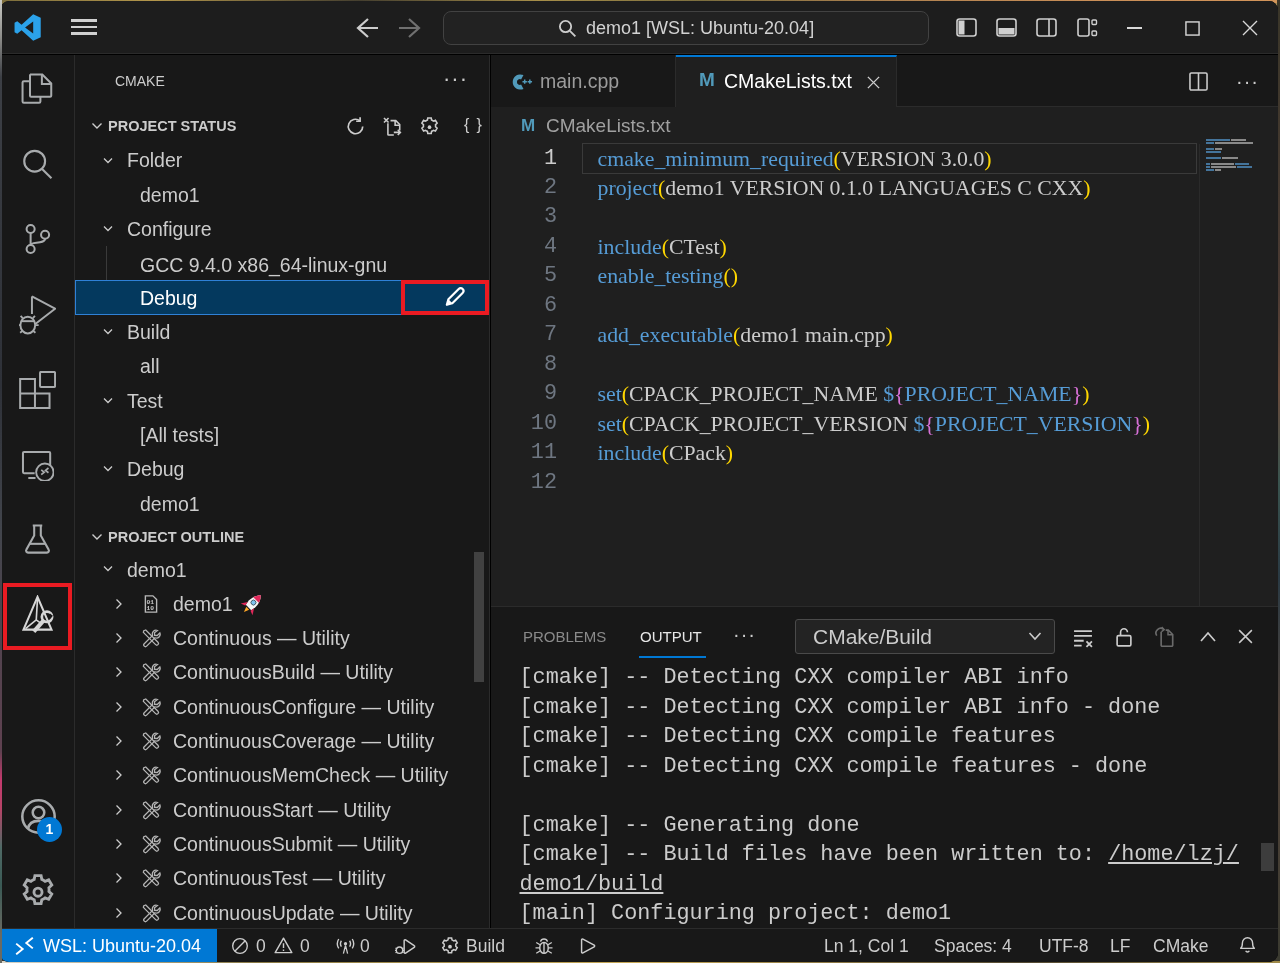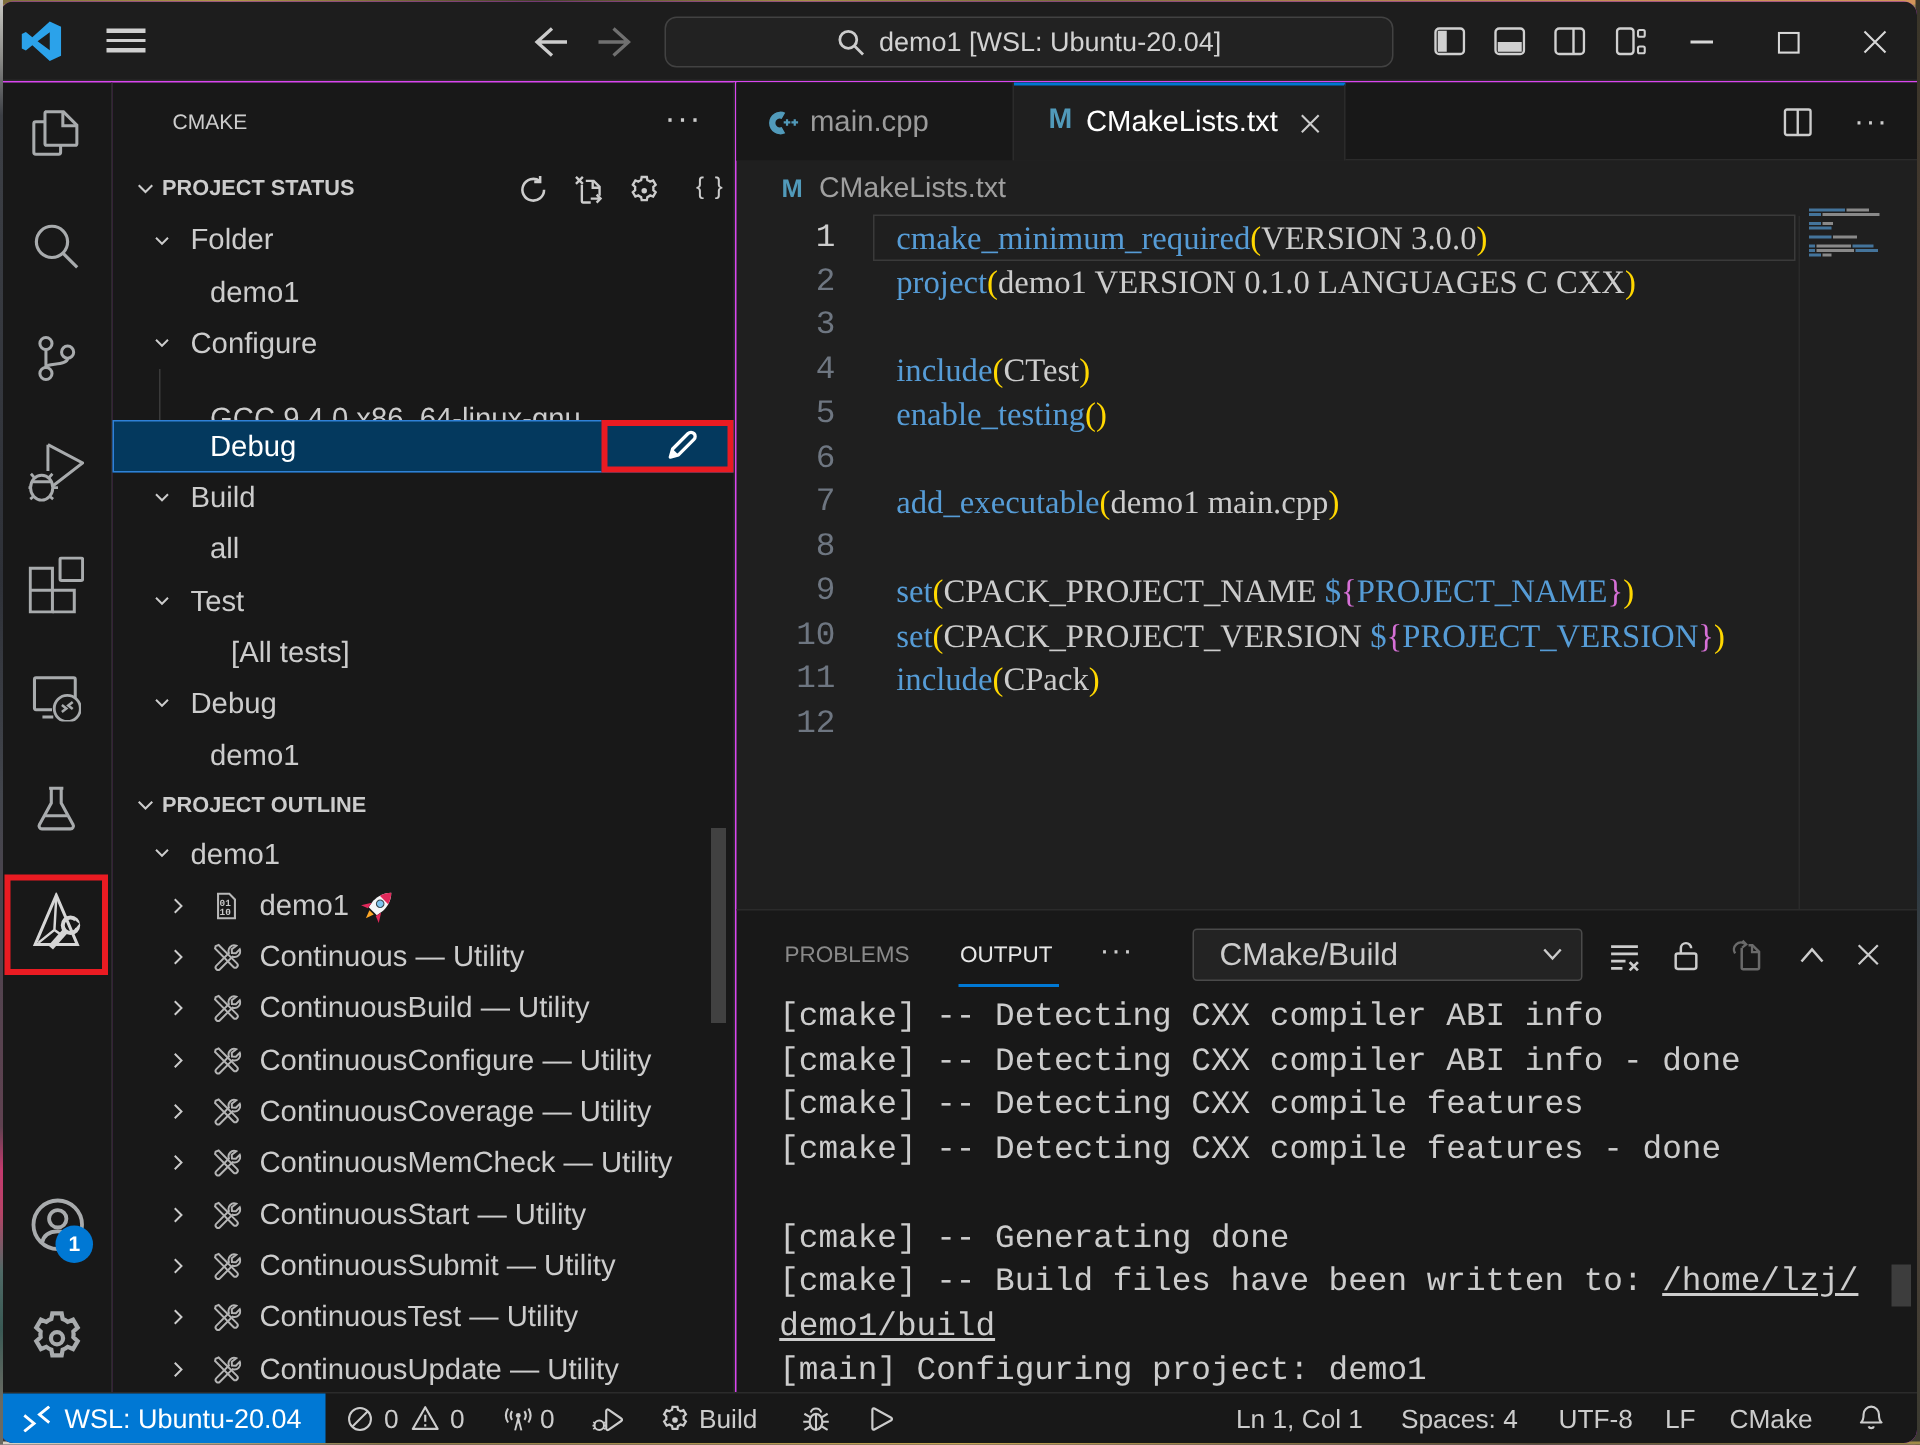--- a/index.html
+++ b/index.html
@@ -5,21 +5,21 @@
   * { margin:0; padding:0; box-sizing:border-box; }
   html,body { width:1280px; height:963px; overflow:hidden; background:linear-gradient(180deg,#a18c55,#6a5f44 30%,#4a4438 70%,#3c3a32); }
   .abs { position:absolute; }
   #deskTop { position:absolute; left:0; top:0; width:1280px; height:3px;
     background:linear-gradient(90deg,#7d6e3c,#b3964b 12%,#453f2f 28%,#a68e49 42%,#7c6e3e 55%,#b08250 70%,#c98e57 85%,#d2945a); }
   #deskRight { position:absolute; right:0; top:0; width:3px; height:963px;
     background:linear-gradient(180deg,#3a3629,#4a3a33 30%,#6b4a3a 40%,#3a544f 50%,#2a3a44 60%,#54443a 75%,#3a3a30); }
   #deskBottom { position:absolute; left:0; bottom:0; width:1280px; height:2px;
     background:linear-gradient(90deg,#d8d4c8,#8a7a45 20%,#c7a855 50%,#544a33 80%,#a08b4a); }
   #win { position:absolute; left:0; top:1px; width:1278px; height:961px;
-    background:#d946ef; border-radius:9px; overflow:hidden;
+    background:#000000; border-radius:9px; overflow:hidden;
     font-family:"Liberation Sans",sans-serif; color:#ccc; }
 
   
   #titlebar { position:absolute; left:0; top:0; width:1278px; height:53px; background:#1d1d1d; border-bottom:1px solid #2b2b2b; }
   #searchbox { position:absolute; left:443px; top:10px; width:486px; height:34px; background:#222222; border:1px solid #424242; border-radius:8px; }
 
   
   #activitybar { position:absolute; left:0; top:54px; width:75px; height:873px; background:#181818; border-right:1px solid #2b2b2b; }
 
   
@@ -209,41 +209,41 @@
     <svg class="chev" style="left:25px;top:97.5px" viewBox="0 0 16 16">
         <path d="M4 5.5 L8 9.5 L12 5.5" stroke="#cccccc" stroke-width="1.3" fill="none"></path>
       </svg>
     <div class="row" style="left:52px;top:88px">Folder</div>
     <div class="row" style="left:65px;top:123px">demo1</div>
     <svg class="chev" style="left:25px;top:166px" viewBox="0 0 16 16">
         <path d="M4 5.5 L8 9.5 L12 5.5" stroke="#cccccc" stroke-width="1.3" fill="none"></path>
       </svg>
     <div class="row" style="left:52px;top:157px">Configure</div>
     <div class="abs" style="left:31px;top:191px;width:1px;height:69px;background:#3a3a3a"></div>
-    <div class="row" style="left:65px;top:207px">GCC 9.4.0 x86_64-linux-gnu</div>
+    <div class="row" style="left:65px;top:193px">GCC 9.4.0 x86_64-linux-gnu</div>
 
     <div class="abs" style="left:0;top:225px;width:414px;height:35px;background:#04395e;border:1px solid #2f81d7"></div>
     <div class="row" style="left:65px;top:225.5px;color:#ffffff">Debug</div>
 
     <div class="abs" style="left:326px;top:225px;width:88px;height:35px;border:4px solid #ea1b22;background:#04395e"></div>
     <svg class="abs" style="left:367px;top:229px" width="25" height="25" viewBox="0 0 16 16">
       <path d="M10.7 3.2 a1.75 1.75 0 0 1 2.5 2.5 L6.6 12.3 L3.1 13.3 L4.1 9.8 Z" stroke="#ffffff" stroke-width="1.4" fill="none" stroke-linejoin="round"></path>
       <path d="M3.1 13.3 L4.1 9.8 L6.6 12.3 Z" fill="#ffffff"></path>
     </svg>
 
     <svg class="chev" style="left:25px;top:269px" viewBox="0 0 16 16">
         <path d="M4 5.5 L8 9.5 L12 5.5" stroke="#cccccc" stroke-width="1.3" fill="none"></path>
       </svg>
     <div class="row" style="left:52px;top:260px">Build</div>
     <div class="row" style="left:65px;top:294px">all</div>
     <svg class="chev" style="left:25px;top:337.5px" viewBox="0 0 16 16">
         <path d="M4 5.5 L8 9.5 L12 5.5" stroke="#cccccc" stroke-width="1.3" fill="none"></path>
       </svg>
     <div class="row" style="left:52px;top:328.5px">Test</div>
-    <div class="row" style="left:79px;top:363px">[All tests]</div>
+    <div class="row" style="left:65px;top:363px">[All tests]</div>
     <svg class="chev" style="left:25px;top:406px" viewBox="0 0 16 16">
         <path d="M4 5.5 L8 9.5 L12 5.5" stroke="#cccccc" stroke-width="1.3" fill="none"></path>
       </svg>
     <div class="row" style="left:52px;top:397px">Debug</div>
     <div class="row" style="left:65px;top:431.5px">demo1</div>
 
     <svg class="chev" style="left:14px;top:474px" viewBox="0 0 16 16">
         <path d="M3.5 5.5 L8 10 L12.5 5.5" stroke="#cccccc" stroke-width="1.4" fill="none"></path>
       </svg>
     <div class="row shead" style="left:33px;top:465px;width:220px">PROJECT OUTLINE</div>

